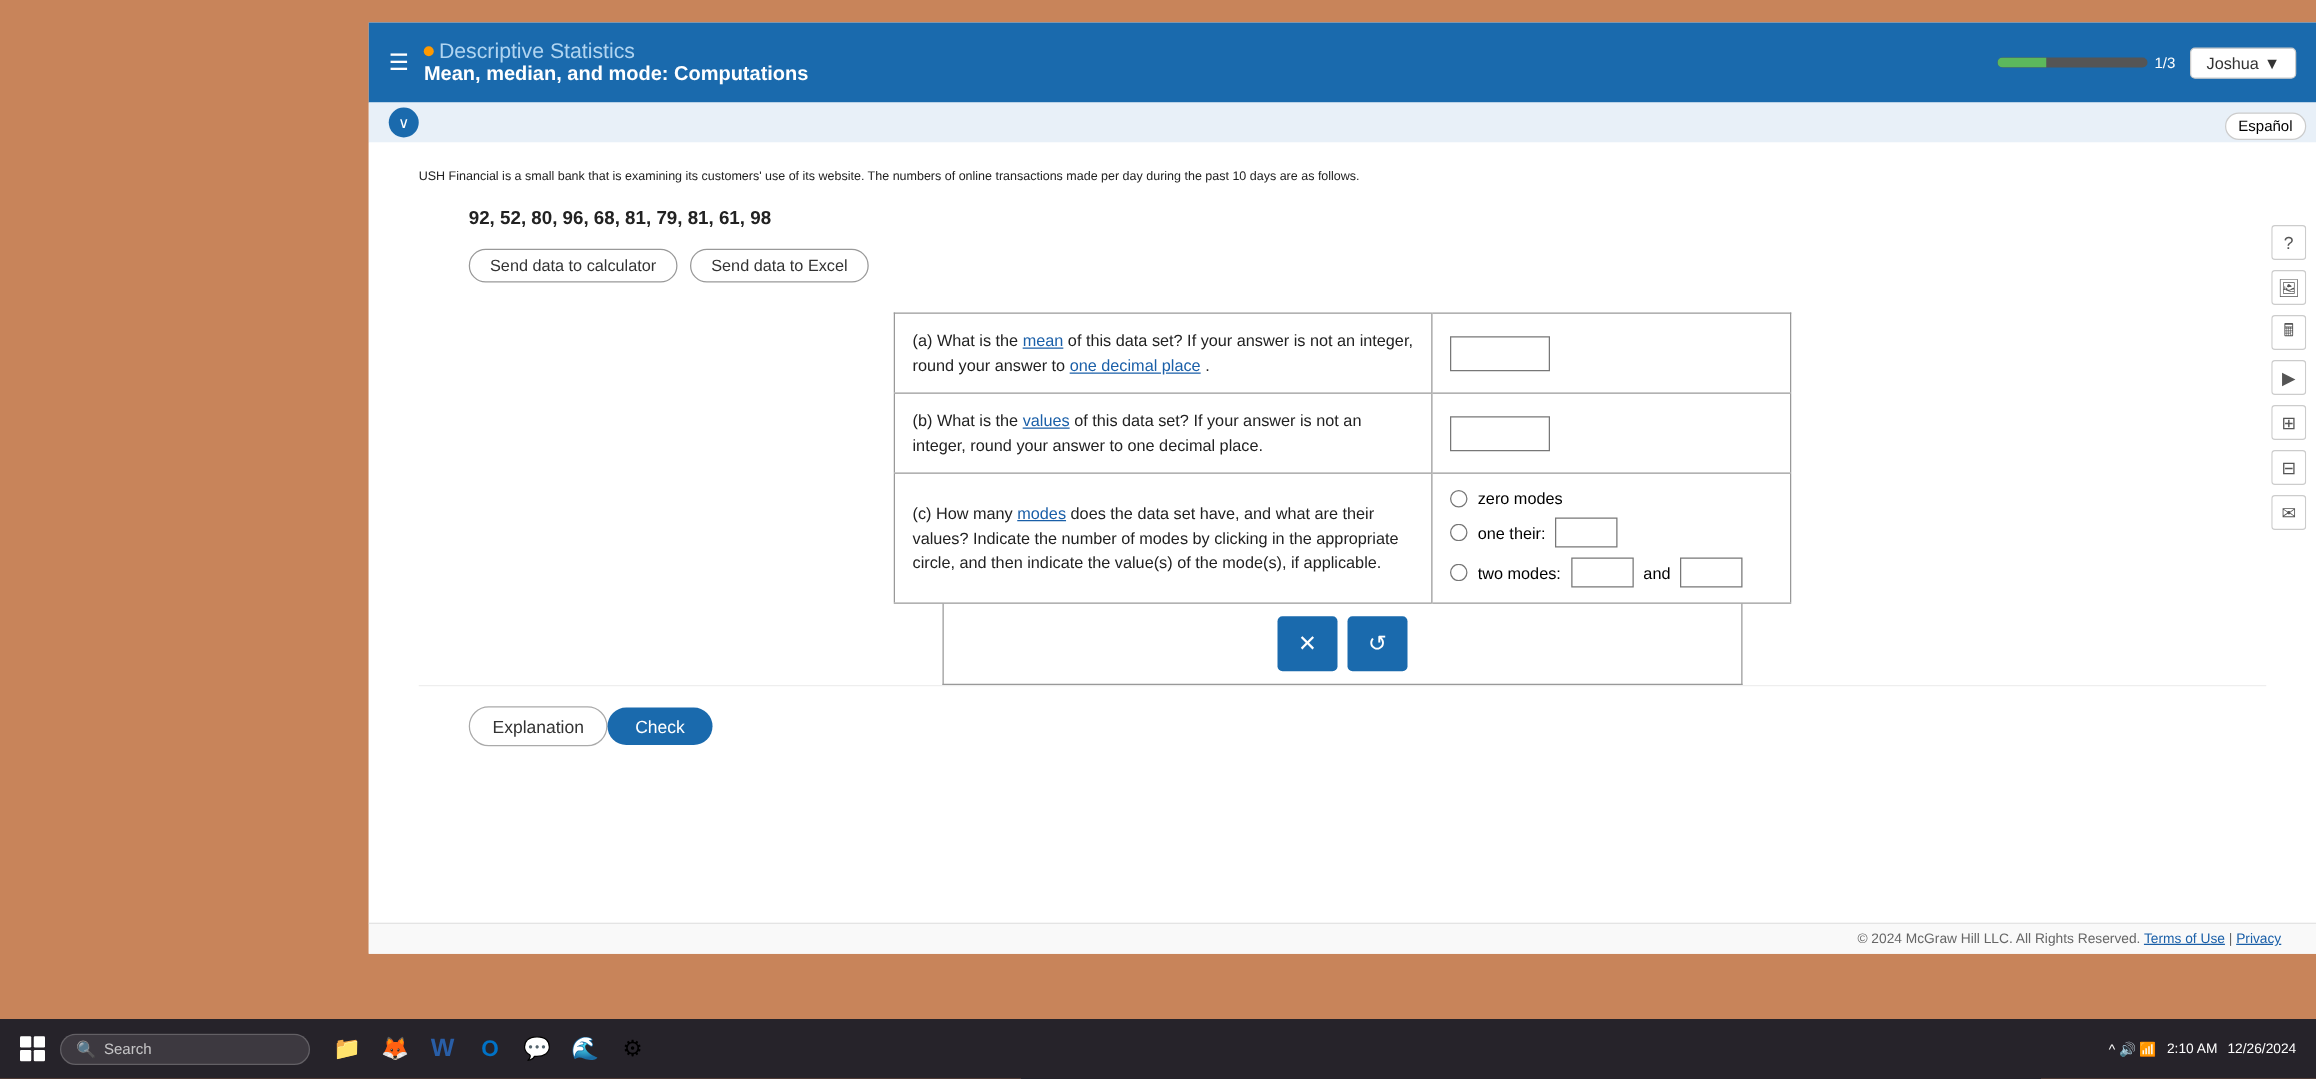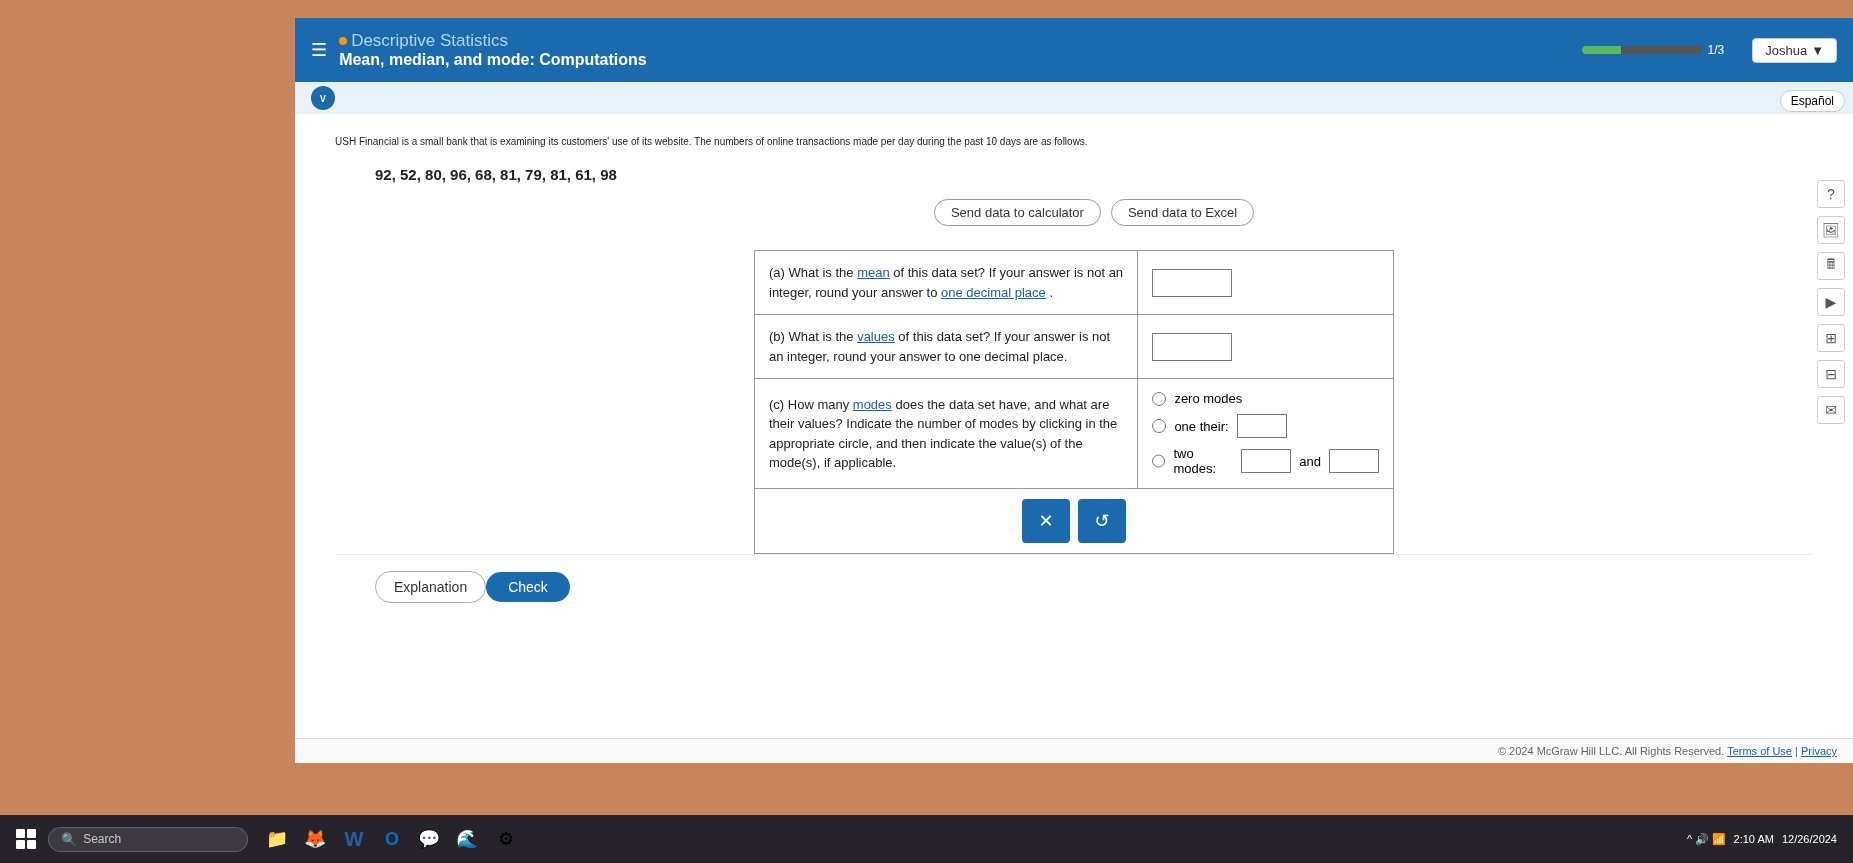--- a/index.html
+++ b/index.html
@@ -67,21 +67,21 @@
 
     .app-title {
       font-size: 16px;
       font-weight: bold;
       color: white;
     }
 
     .app-header-right {
       display: flex;
       align-items: center;
-      gap: 28px;
+      gap: 12px;
     }
 
     .progress-bar-section {
       display: flex;
       align-items: center;
       gap: 6px;
     }
 
     .progress-bar-track {
       width: 120px;
@@ -170,38 +170,37 @@
       font-weight: bold;
       color: #222;
       margin: 12px 0 16px 40px;
     }
 
     .data-buttons {
       display: flex;
       gap: 10px;
       margin-bottom: 24px;
       margin-left: 40px;
-      justify-content: center;
     }
 
     .data-btn {
       background: white;
       border: 1px solid #999;
       border-radius: 14px;
       padding: 5px 16px;
       font-size: 13px;
       cursor: pointer;
       color: #333;
     }
 
     
     .question-table {
       border: 1px solid #999;
       border-collapse: collapse;
-      width: 640px;
+      width: 718px;
       margin: 0 auto;
     }
 
     .question-table tr {
       border-bottom: 1px solid #999;
     }
 
     .question-table td {
       padding: 12px 14px;
       vertical-align: middle;
@@ -318,21 +317,21 @@
       border-radius: 16px;
       padding: 7px 22px;
       font-size: 14px;
       cursor: pointer;
     }
 
     
     .footer {
       background: #f9f9f9;
       border-top: 1px solid #ddd;
-      padding: 6px 16px;
+      padding: 6px 28px;
       font-size: 11px;
       color: #666;
       text-align: right;
     }
 
     
     .right-icons {
       position: fixed;
       right: 8px;
       top: 180px;

